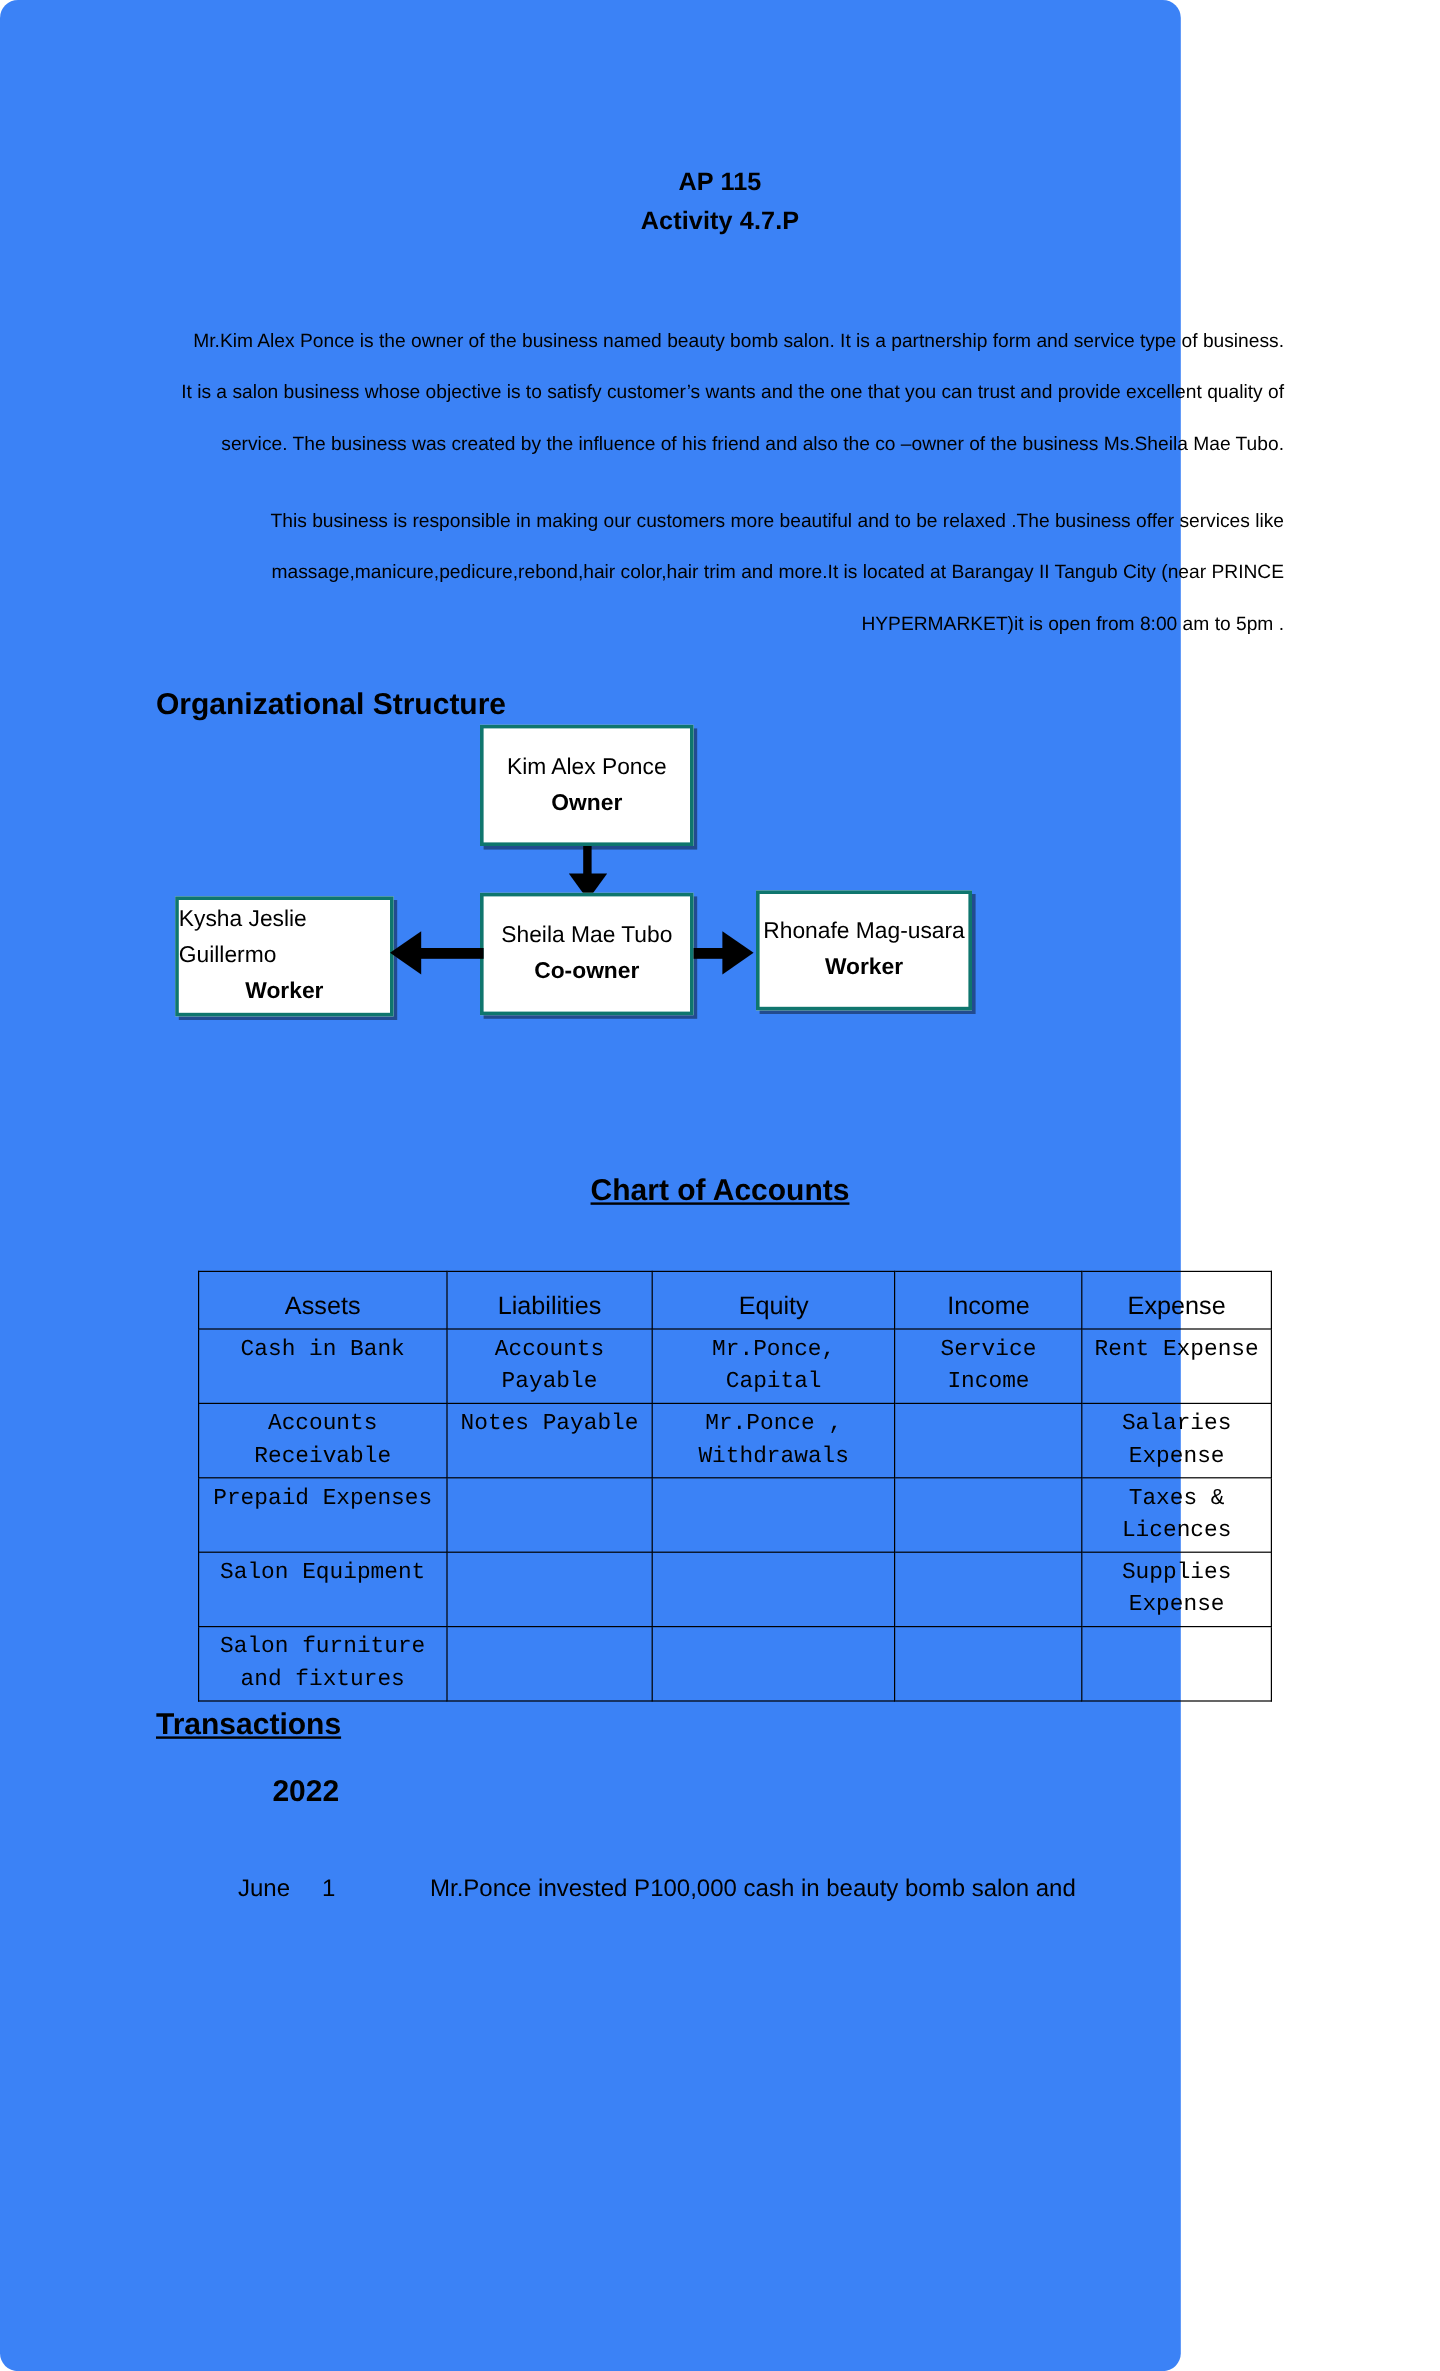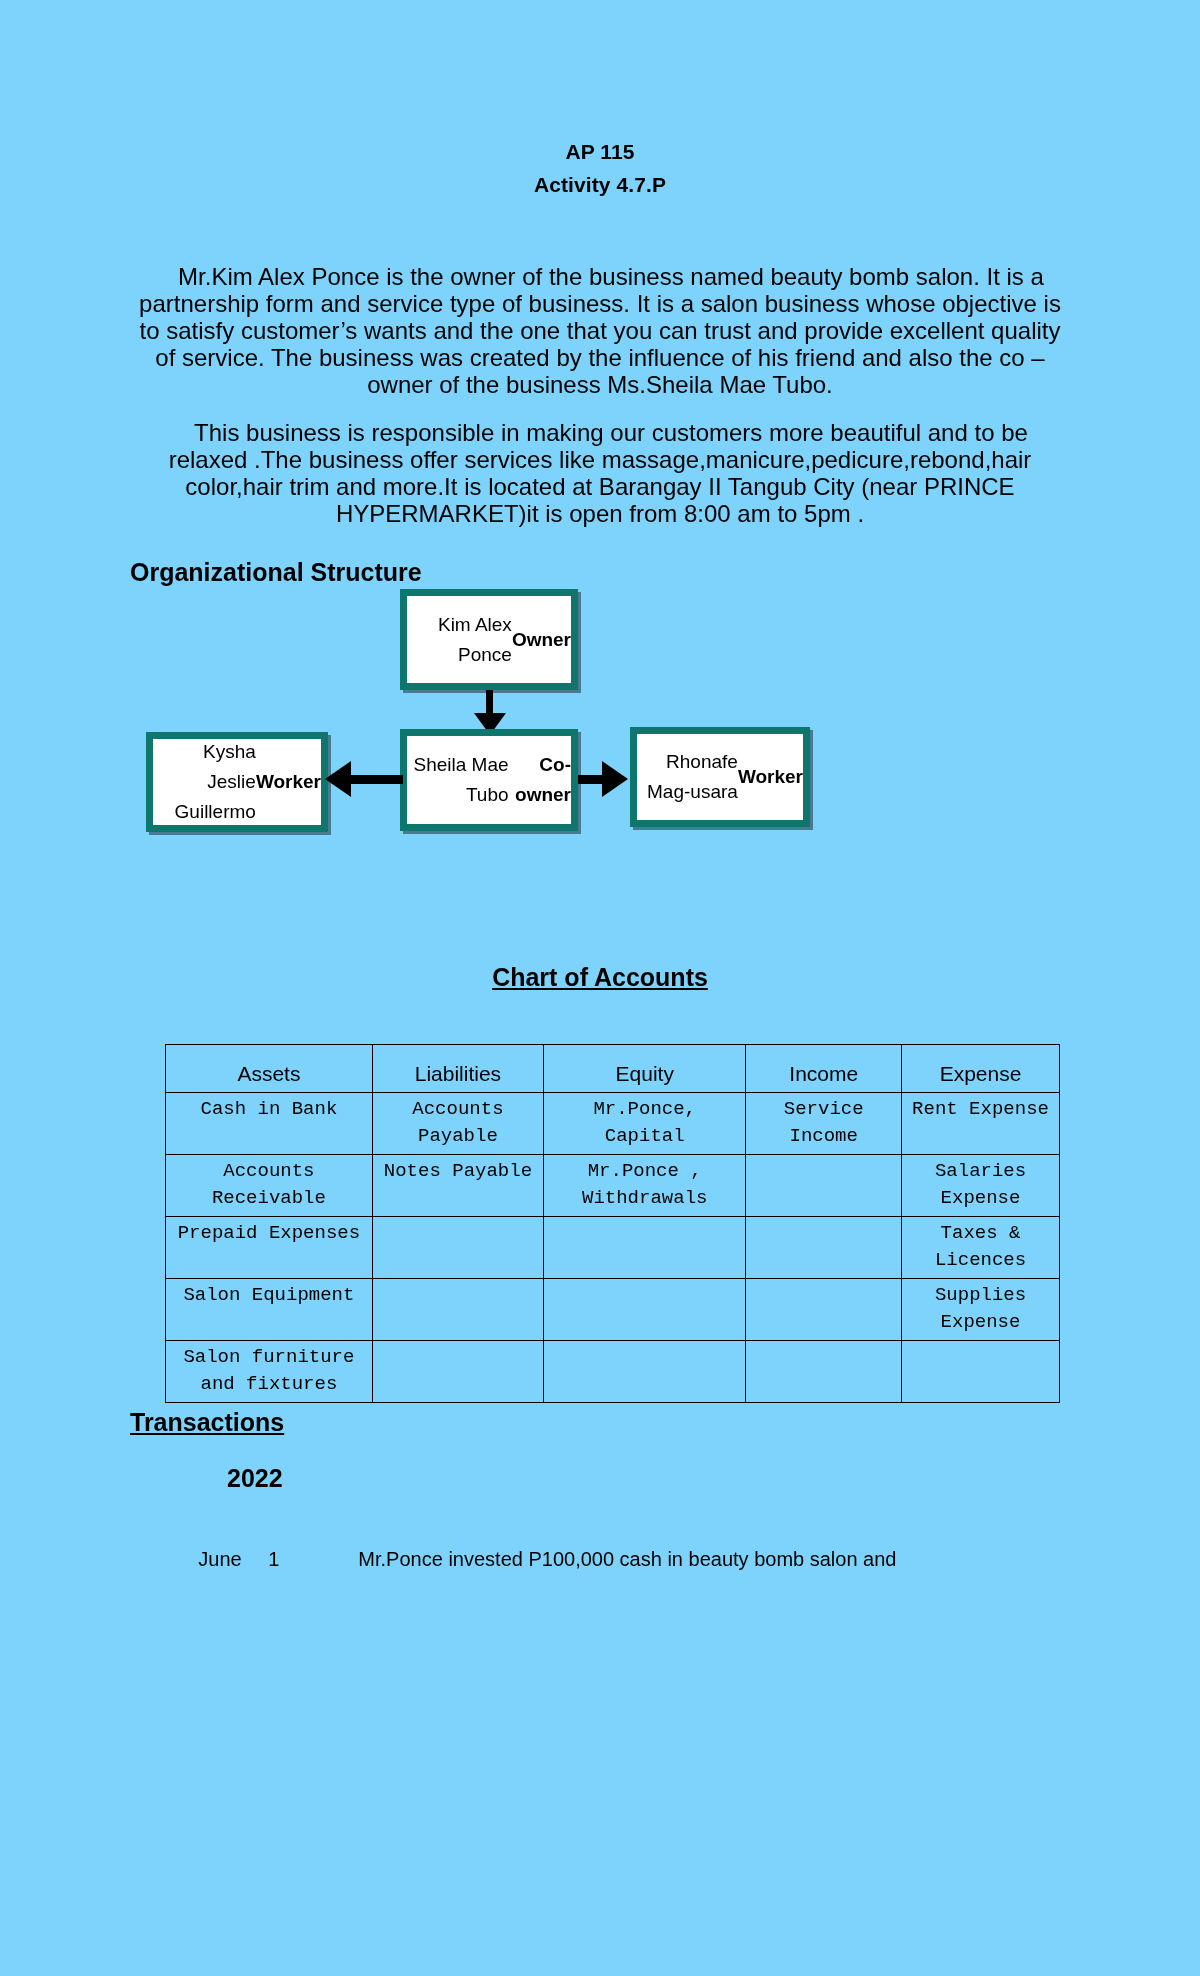--- a/index.html
+++ b/index.html
@@ -11,23 +11,24 @@
     width: 1200px;
     height: 1976px;
     position: relative;
     font-family: "Liberation Sans", sans-serif;
     color: #000000;
     overflow: hidden;
   }
   .page {
     position: absolute;
     left: 0; top: 0;
-    width: 1200px;
+    width: 984px;
     height: 1976px;
-    background: #7dd3fc;
+    background: #3b82f6;
+    border-radius: 15px;
   }
   .content {
     position: absolute;
     left: 130px;
     top: 0;
     width: 940px;
   }
 
   
   .title-block {
@@ -36,23 +37,23 @@
   }
   .title-line {
     font-weight: bold;
     font-size: 21px;
     line-height: 33px;
     letter-spacing: 0.1px;
   }
 
   
   .para {
-    font-size: 24px;
-    line-height: 27px;
-    text-align: center;
+    font-size: 16px;
+    line-height: 43px;
+    text-align: right;
     margin: 0;
   }
   .para-1 { margin-top: 62px; }
   .para-2 { margin-top: 21px; }
   .indent { display: inline-block; width: 22px; }
 
   
   .heading {
     font-weight: bold;
     font-size: 25px;
@@ -63,27 +64,28 @@
   .heading-underline { text-decoration: underline; }
 
   
   .orgchart {
     position: relative;
     height: 255px;
     margin-top: 2px;
   }
   .org-box {
     position: absolute;
-    border: 7px solid #0f766e;
+    border: 3px solid #0f766e;
     background: #fff;
     box-sizing: border-box;
     display: flex;
+    flex-direction: column;
     align-items: center;
     justify-content: center;
-    text-align: right;
+    text-align: left;
     font-size: 19px;
     line-height: 30px;
     box-shadow: 3px 3px 0 rgba(0,0,0,0.42);
   }
   .org-box .nm { font-weight: normal; }
   .org-box .role { font-weight: bold; }
 
   .box-owner   { left: 270px; top: 0px;   width: 178px; height: 101px; }
   .box-left    { left: 16px;  top: 143px; width: 182px; height: 100px; }
   .box-center  { left: 270px; top: 140px; width: 178px; height: 102px; }

